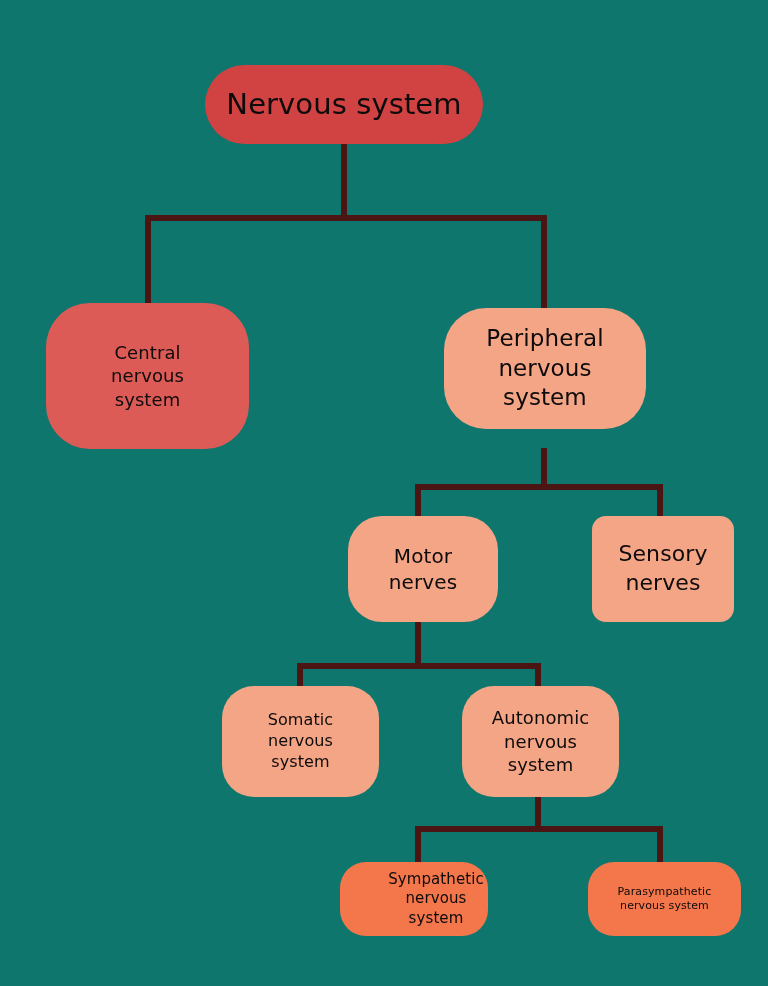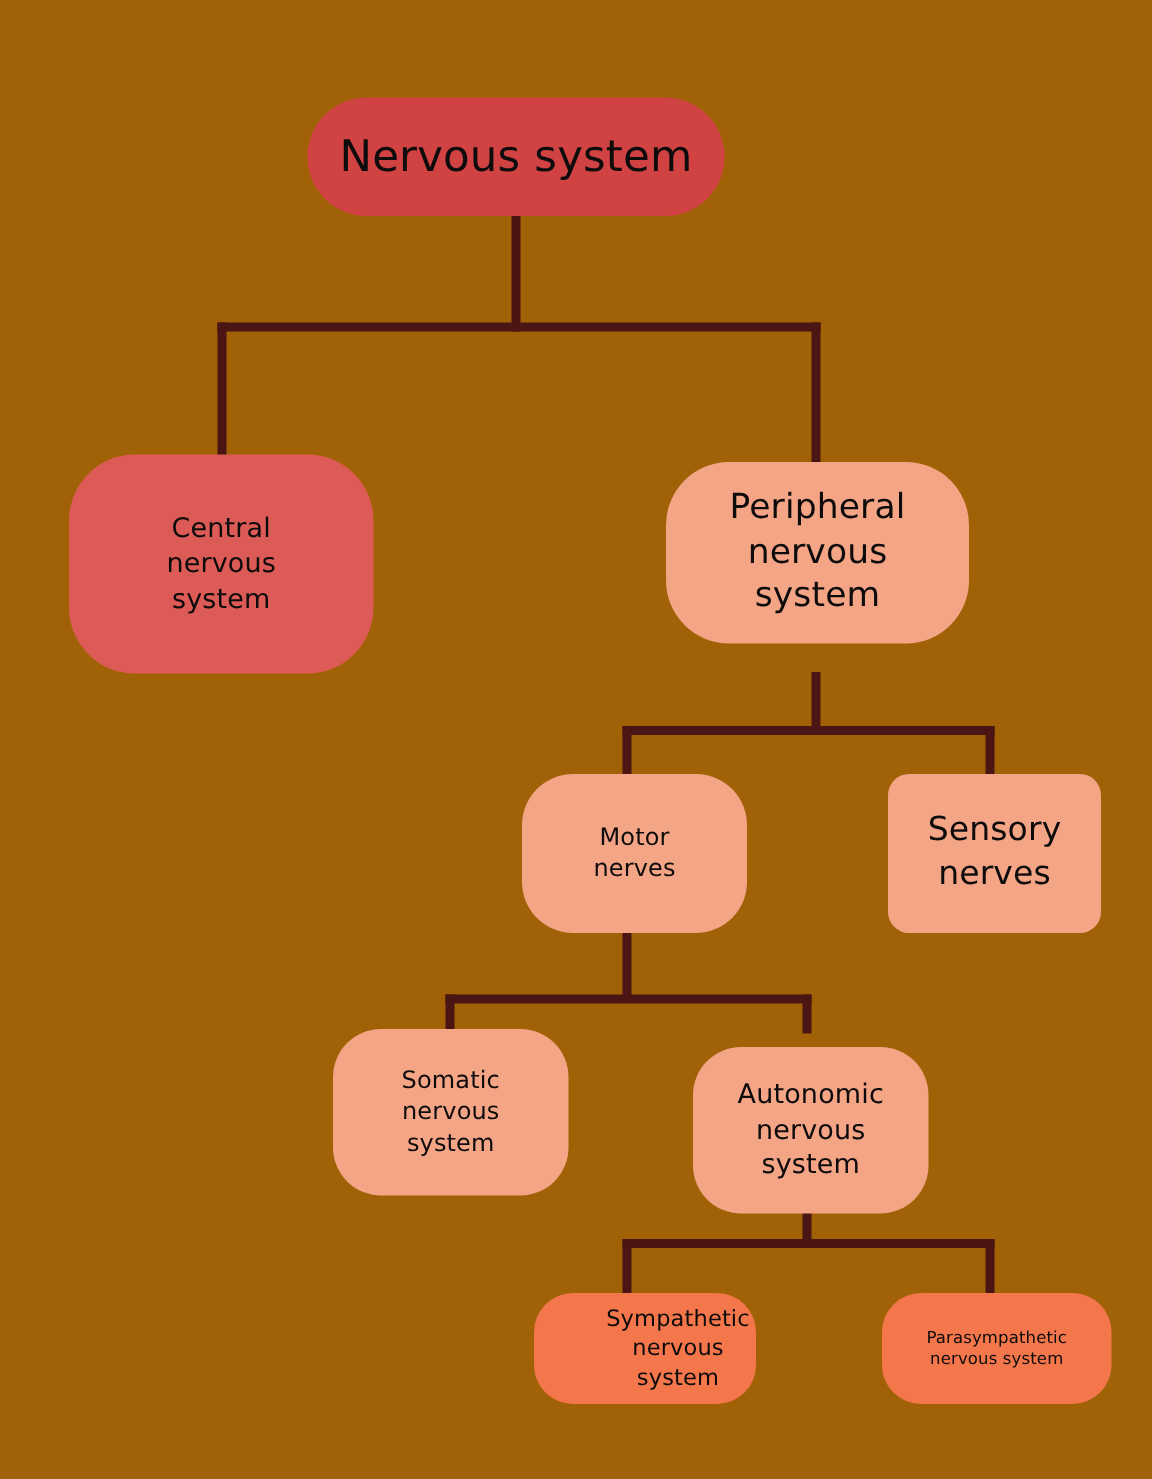--- a/index.html
+++ b/index.html
@@ -8,21 +8,21 @@
     padding: 0;
   }
   body {
     background: #4a7352;
     font-family: "DejaVu Sans", sans-serif;
   }
   #diagram-root {
     position: relative;
     width: 768px;
     height: 986px;
-    background: #a16207;
+    background: #0f766e;
     overflow: hidden;
   }
   
   .connector {
     position: absolute;
     background: #4a1512;
   }
   
   .node {
     position: absolute;
@@ -62,44 +62,43 @@
   .n-peripheral {
     left: 444px;  top: 308px;  width: 202px; height: 121px;
     background: #f4a586;
     border-radius: 42px;
     font-size: 23px;
   }
   .n-motor {
     left: 348px;  top: 516px;  width: 150px; height: 106px;
     background: #f4a586;
     border-radius: 34px;
-    font-size: 16px;
+    font-size: 20px;
     justify-content: center;
   }
   .n-sensory {
     left: 592px;  top: 516px;  width: 142px; height: 106px;
     background: #f4a586;
     border-radius: 14px;
     font-size: 22px;
   }
   .n-somatic {
     left: 222px;  top: 686px;  width: 157px; height: 111px;
     background: #f4a586;
     border-radius: 32px;
     font-size: 16px;
   }
   .n-autonomic {
     left: 462px;  top: 686px;  width: 157px; height: 111px;
     background: #f4a586;
     border-radius: 32px;
     font-size: 18px;
-    margin-top: 12px;
   }
   .n-sympathetic {
-    left: 356px;  top: 862px;  width: 148px; height: 74px;
+    left: 340px;  top: 862px;  width: 148px; height: 74px;
     background: #f4764b;
     border-radius: 26px;
     font-size: 15px;
     padding-left: 44px;
   }
   .n-parasympathetic {
     left: 588px;  top: 862px;  width: 153px; height: 74px;
     background: #f4764b;
     border-radius: 26px;
     font-size: 11px;

